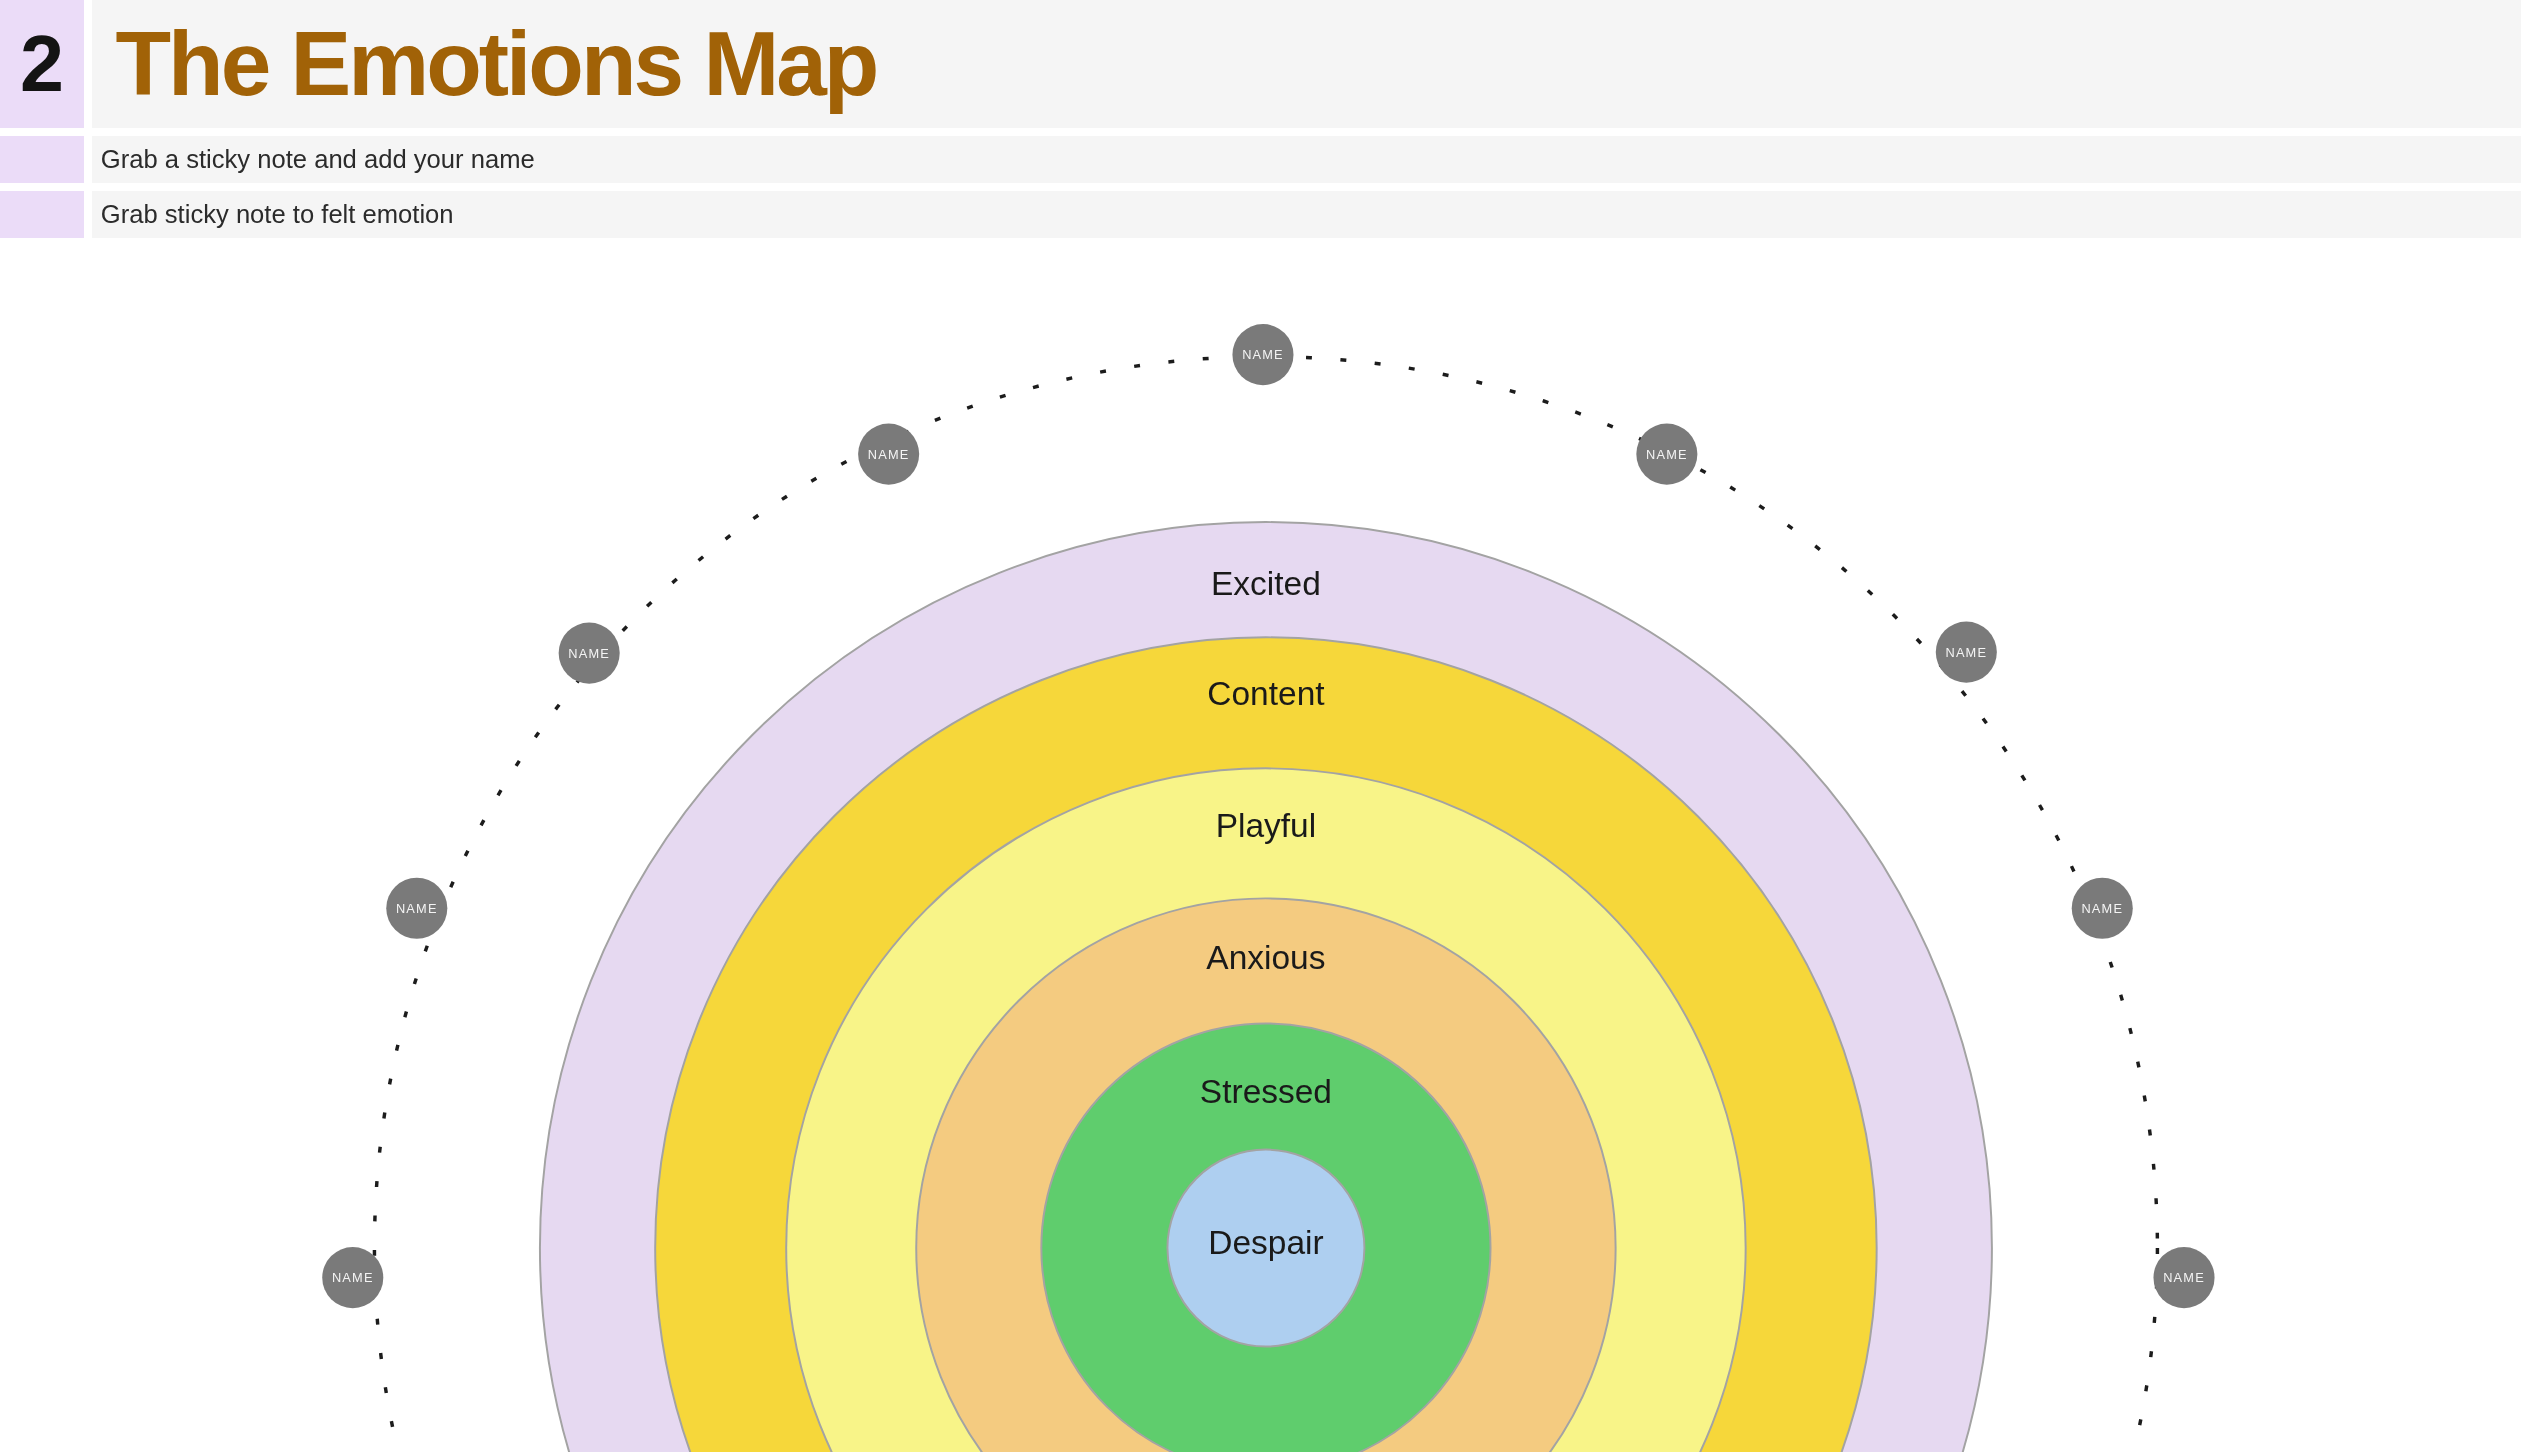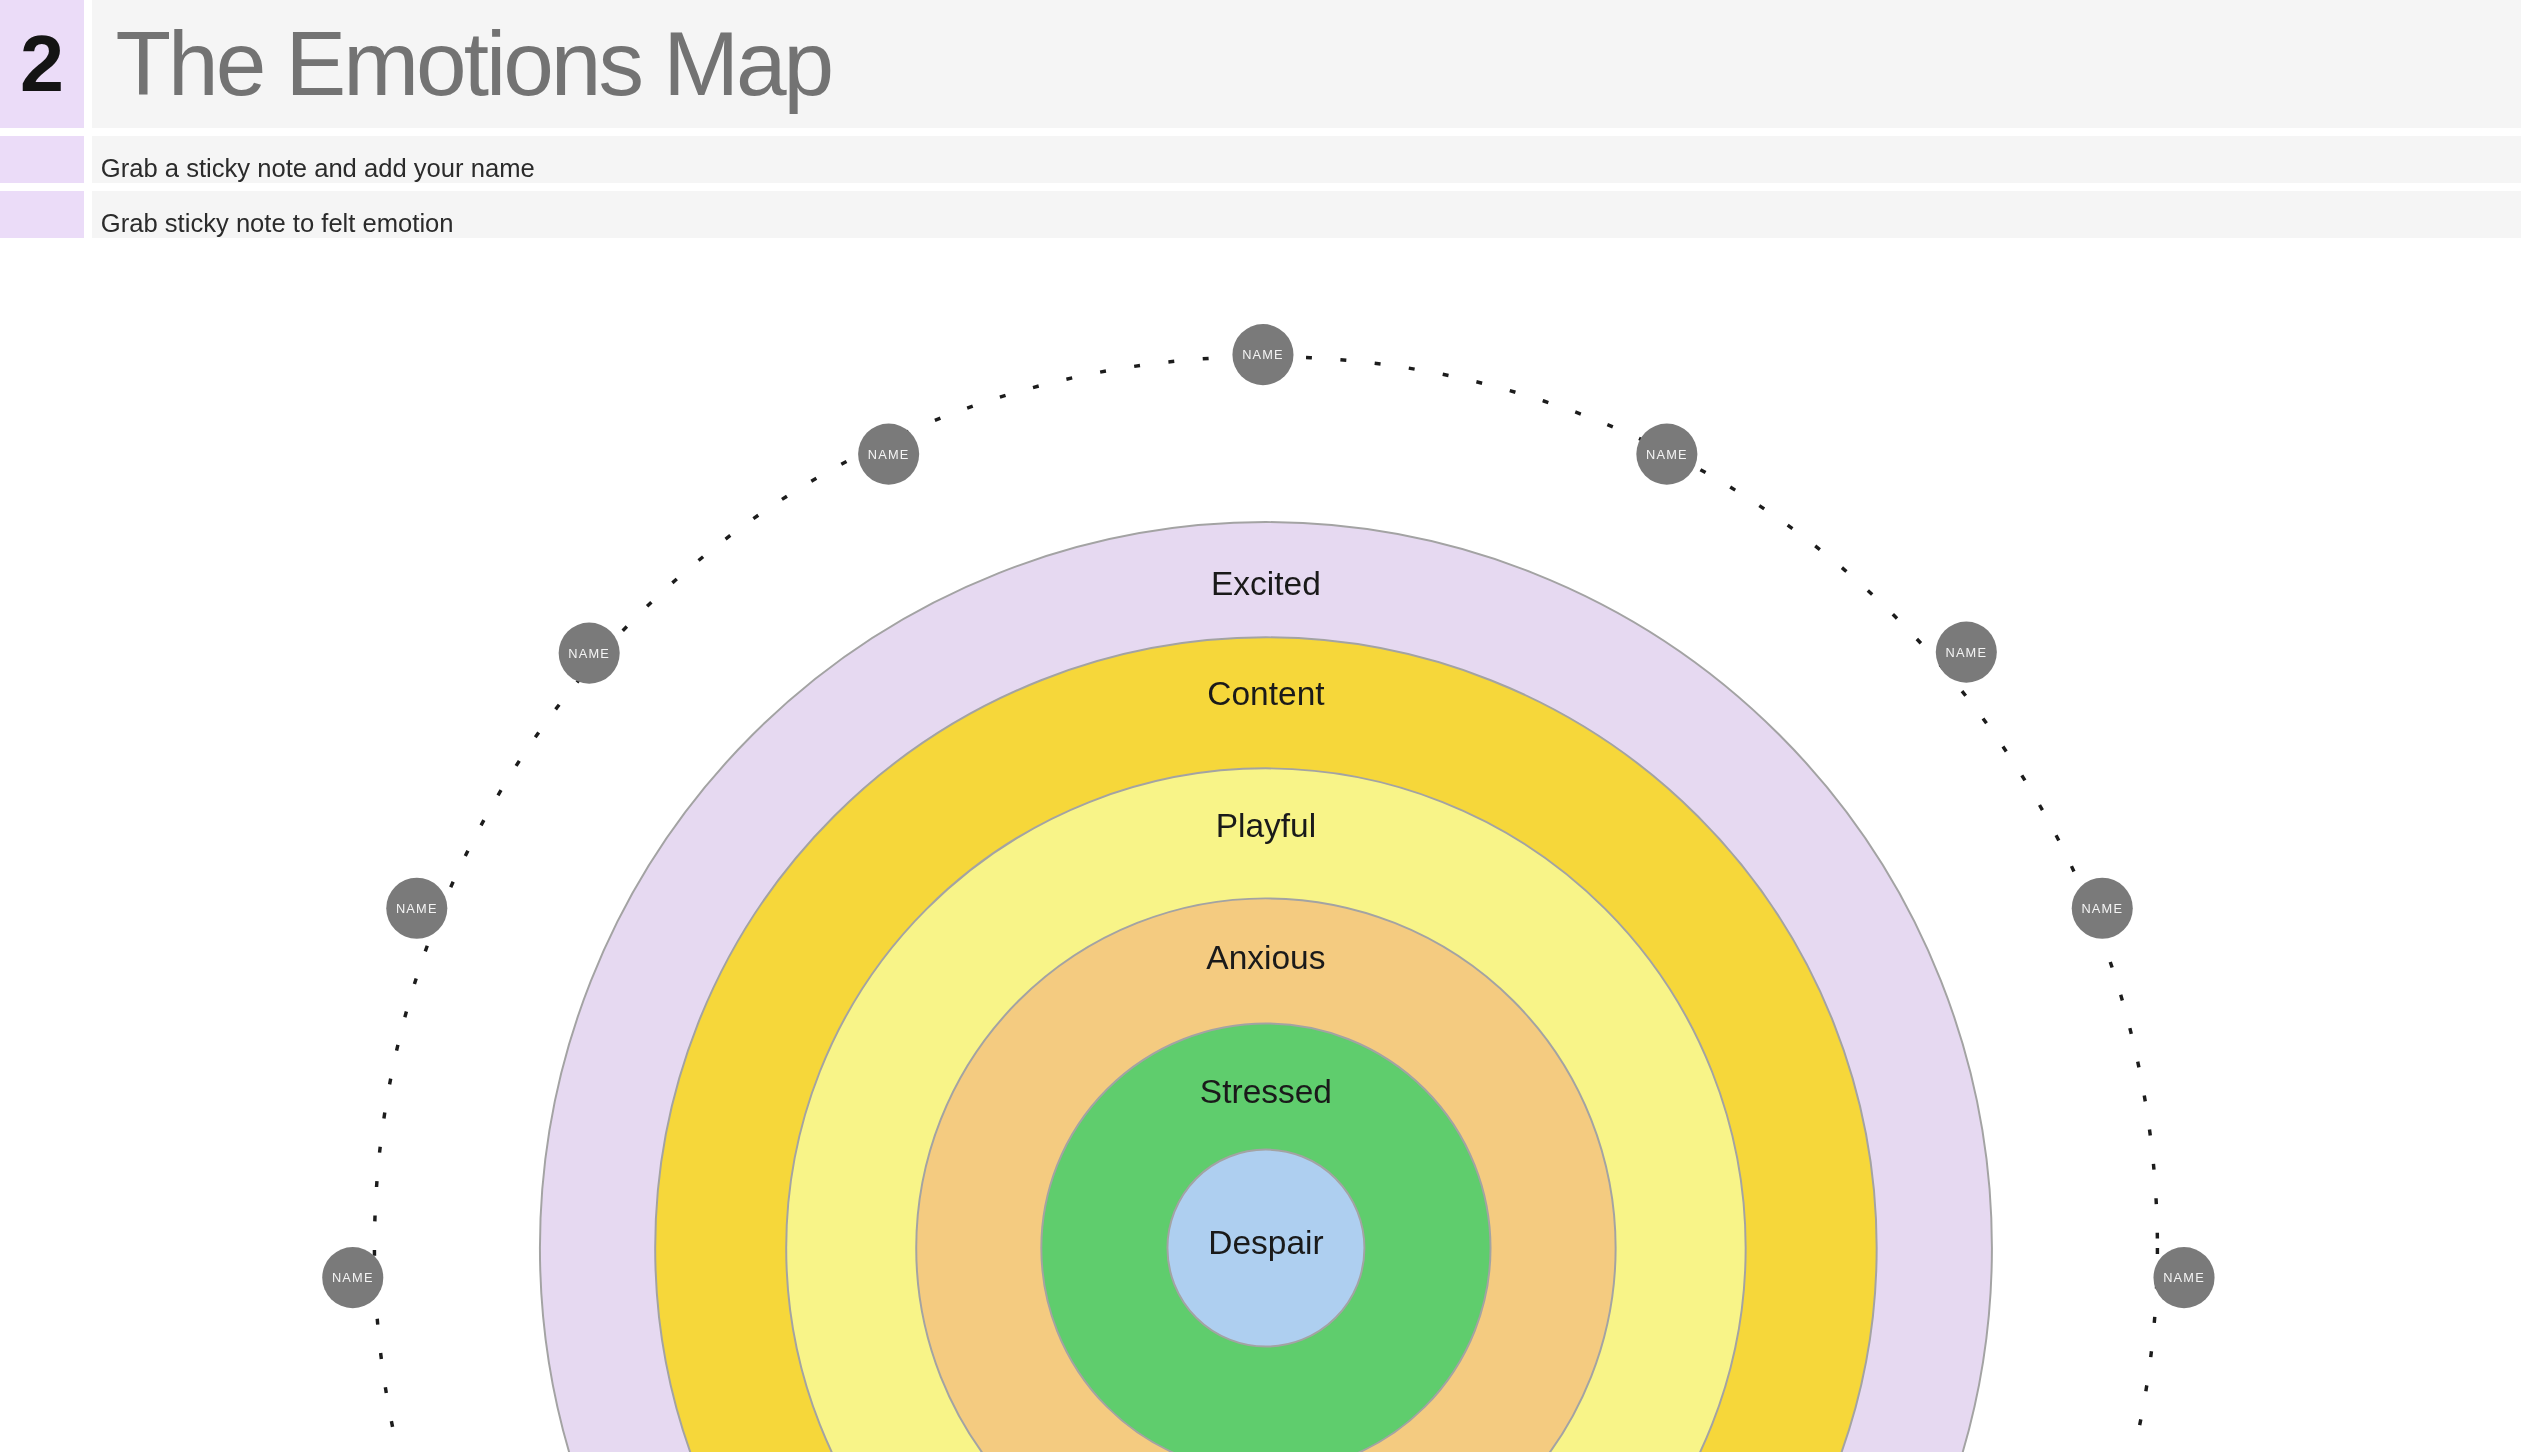--- a/index.html
+++ b/index.html
@@ -47,23 +47,23 @@
     height: 128px;
     background: #F5F5F5;
     display: flex;
     align-items: center;
     padding-left: 23.6px;
     box-sizing: border-box;
   }
   .title-bar h1 {
     margin: 0;
     font-size: 91px;
-    font-weight: 400;
+    font-weight: 700;
     letter-spacing: -3px;
-    color: #737373;
+    color: #a16207;
     white-space: nowrap;
   }
   
   .instr-row {
     position: absolute;
     left: 0;
     width: 2522px;
     height: 47px;
     display: flex;
   }
@@ -74,21 +74,21 @@
     height: 47px;
     background: #EBDCF8;
     flex: 0 0 auto;
     margin-right: 7.9px;
   }
   .instr-bar {
     flex: 1 1 auto;
     height: 47px;
     background: #F5F5F5;
     display: flex;
-    align-items: flex-end;
+    align-items: center;
     padding-left: 8.9px;
     box-sizing: border-box;
     font-size: 25.6px;
     color: #2B2B2B;
     white-space: nowrap;
   }
   
   .ring-label {
     font-family: "Liberation Sans", sans-serif;
     font-size: 34px;

